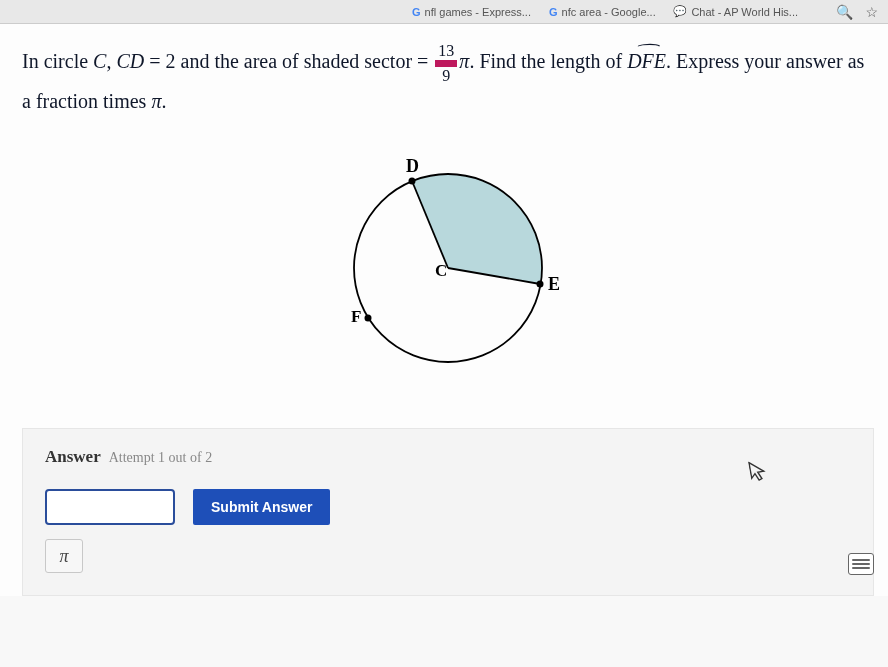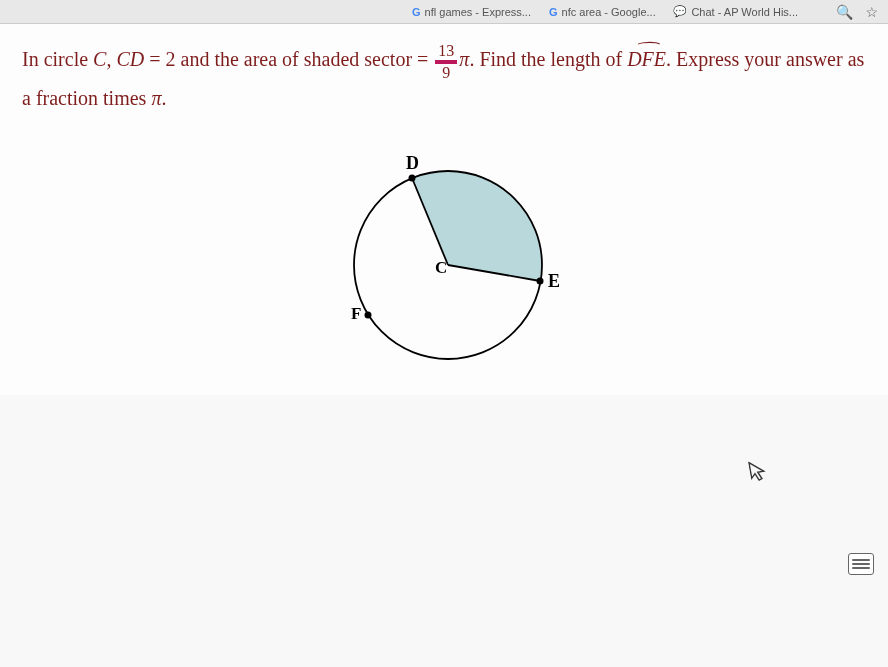--- a/index.html
+++ b/index.html
@@ -41,33 +41,33 @@
       margin-left: 20px;
       font-size: 14px;
     }
     .content {
       padding: 18px 14px 0 22px;
       background: #fdfdfd;
     }
     .question {
       font-size: 20px;
       line-height: 1.7;
-      color: #7f1d1d;
+      color: #0f172a;
       margin-bottom: 20px;
     }
     .math-i { font-style: italic; }
     .frac {
       display: inline-block;
       vertical-align: middle;
       text-align: center;
       font-size: 16px;
       line-height: 1.1;
       margin: 0 2px;
     }
-    .frac .num { display: block; border-bottom: 4px solid #be185d; padding: 0 3px; }
+    .frac .num { display: block; border-bottom: 7px solid #be185d; padding: 0 3px; }
     .frac .den { display: block; padding: 0 3px; }
     .arc-over {
       position: relative;
       display: inline-block;
     }
     .arc-over::before {
       content: "⌢";
       position: absolute;
       top: -14px;
       left: 50%;
@@ -205,19 +205,29 @@
       <text x="43" y="184" font-family="Georgia" font-size="17" font-weight="bold">F</text>
     </svg>
   </div>
 
   <div class="cursor-icon">
     <svg width="18" height="22" viewBox="0 0 18 22">
         <path d="M1 1 L1 17 L5 13 L8 20 L11 19 L8 12 L14 12 Z" fill="none" stroke="#333" stroke-width="1.4"></path>
       </svg>
   </div>
 
+  <div class="answer-section">
+    <div class="answer-header">
+      <b>Answer</b><span class="attempt">Attempt 1 out of 2</span>
+    </div>
+    <div class="input-row">
+      <input type="text" class="answer-input" style="">
+      <button class="submit-btn">Submit Answer</button>
+    </div>
+    <button class="pi-btn">π</button>
+  </div>
 
   <div class="keyboard-icon">
     <span></span>
       <span></span>
       <span></span>
   </div>
 </div>
 
 </body></html>

